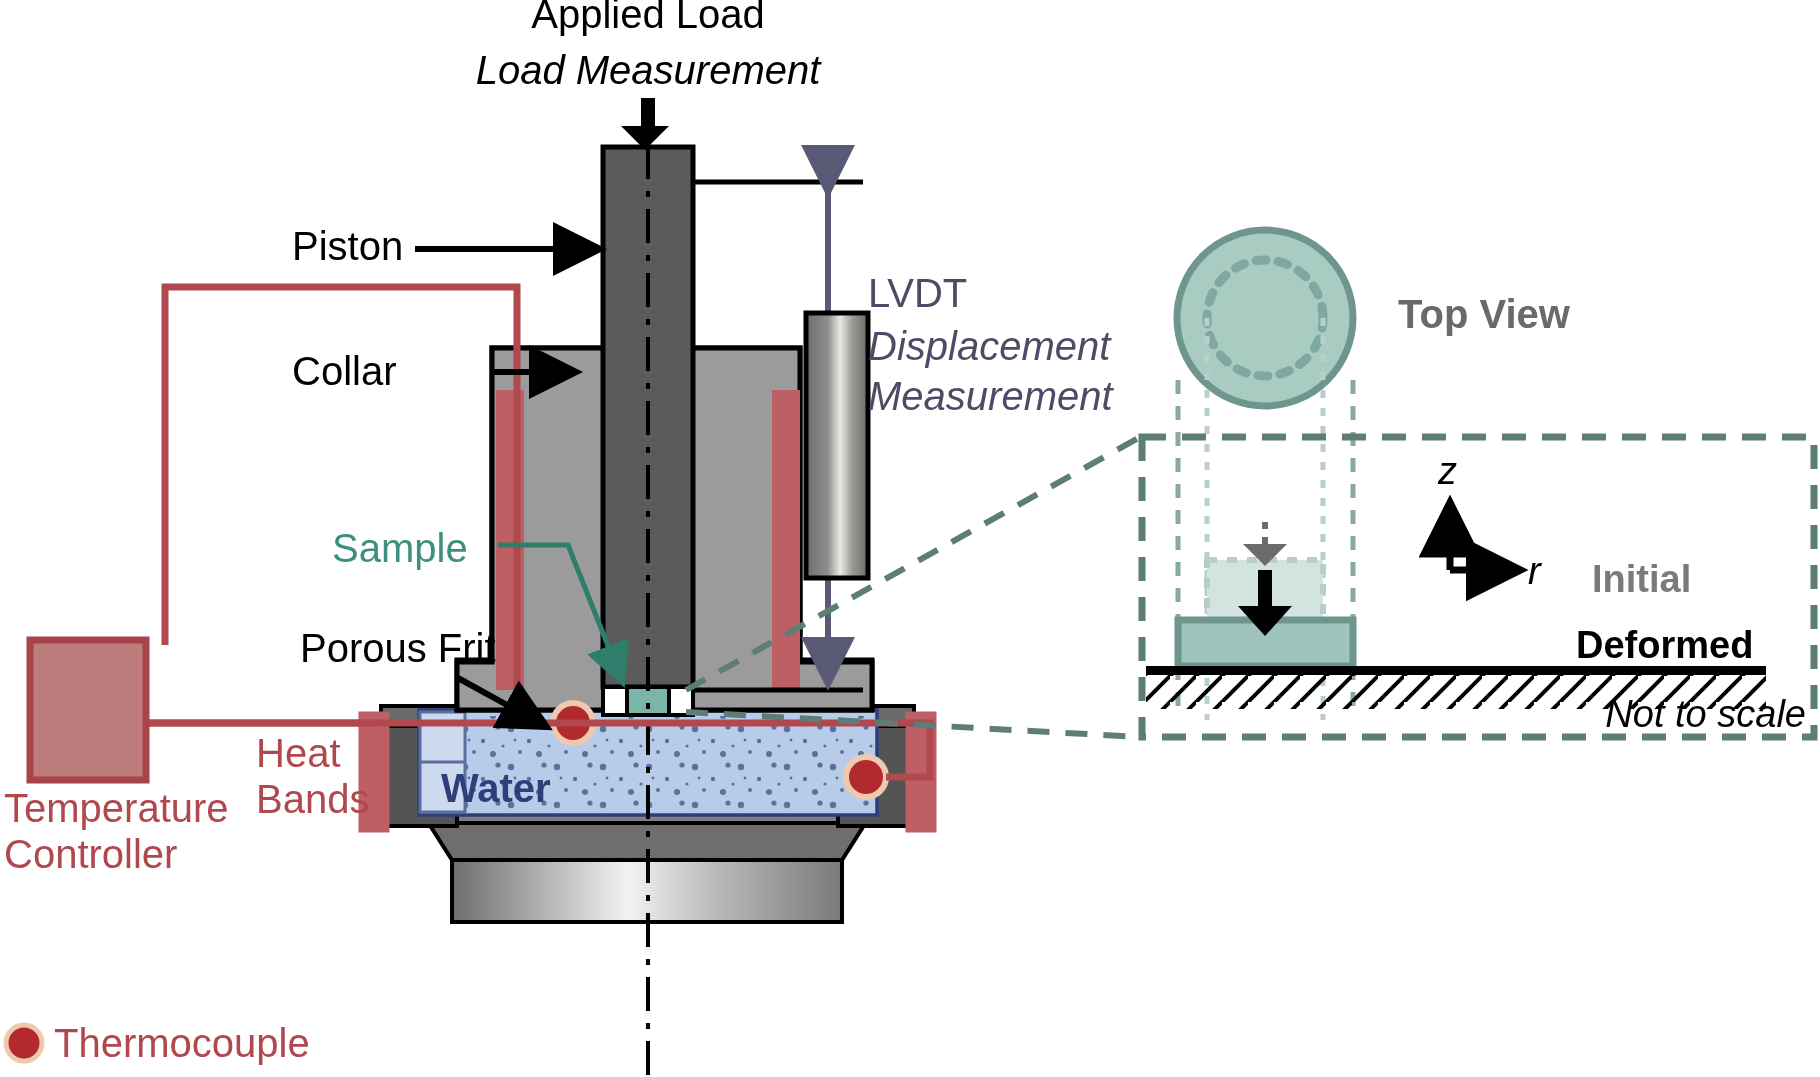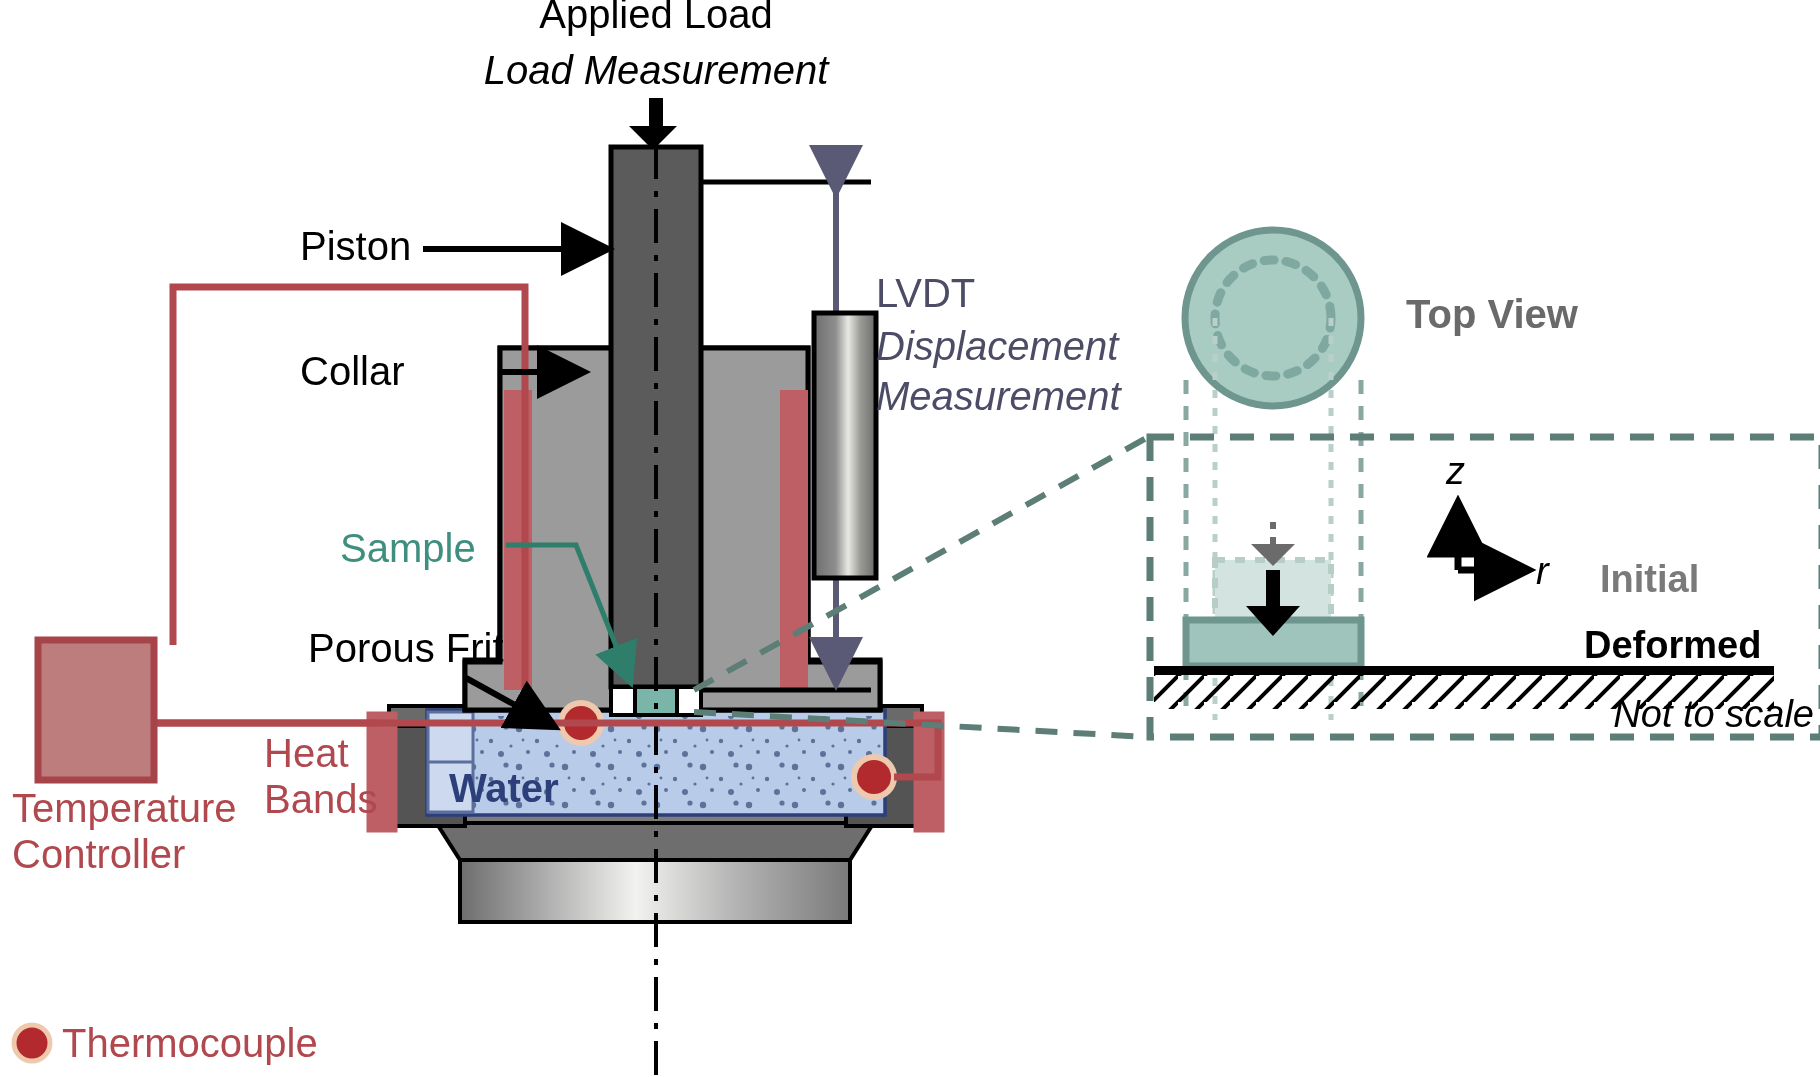--- a/index.html
+++ b/index.html
@@ -1,18 +1,18 @@
 <!DOCTYPE html>
 <html><head>
 <meta charset="utf-8">
 <style>
   html,body{margin:0;padding:0;background:#ffffff;}
   body{width:1820px;height:1077px;position:relative;overflow:hidden;
        font-family:"Liberation Sans", sans-serif;}
-  #stage{position:absolute;left:8px;top:0;width:1584px;height:1077px;}
+  #stage{position:absolute;left:0;top:0;width:1584px;height:1077px;}
   svg{display:block;}
   .lbl{font-family:"Liberation Sans", sans-serif;}
 </style>
 </head>
 <body>
 
 <div id="stage">
 <svg width="1820" height="1077" viewBox="0 0 1820 1077" xmlns="http://www.w3.org/2000/svg">
   <defs>
     <linearGradient id="lvdtGrad" x1="0" y1="0" x2="1" y2="0">

